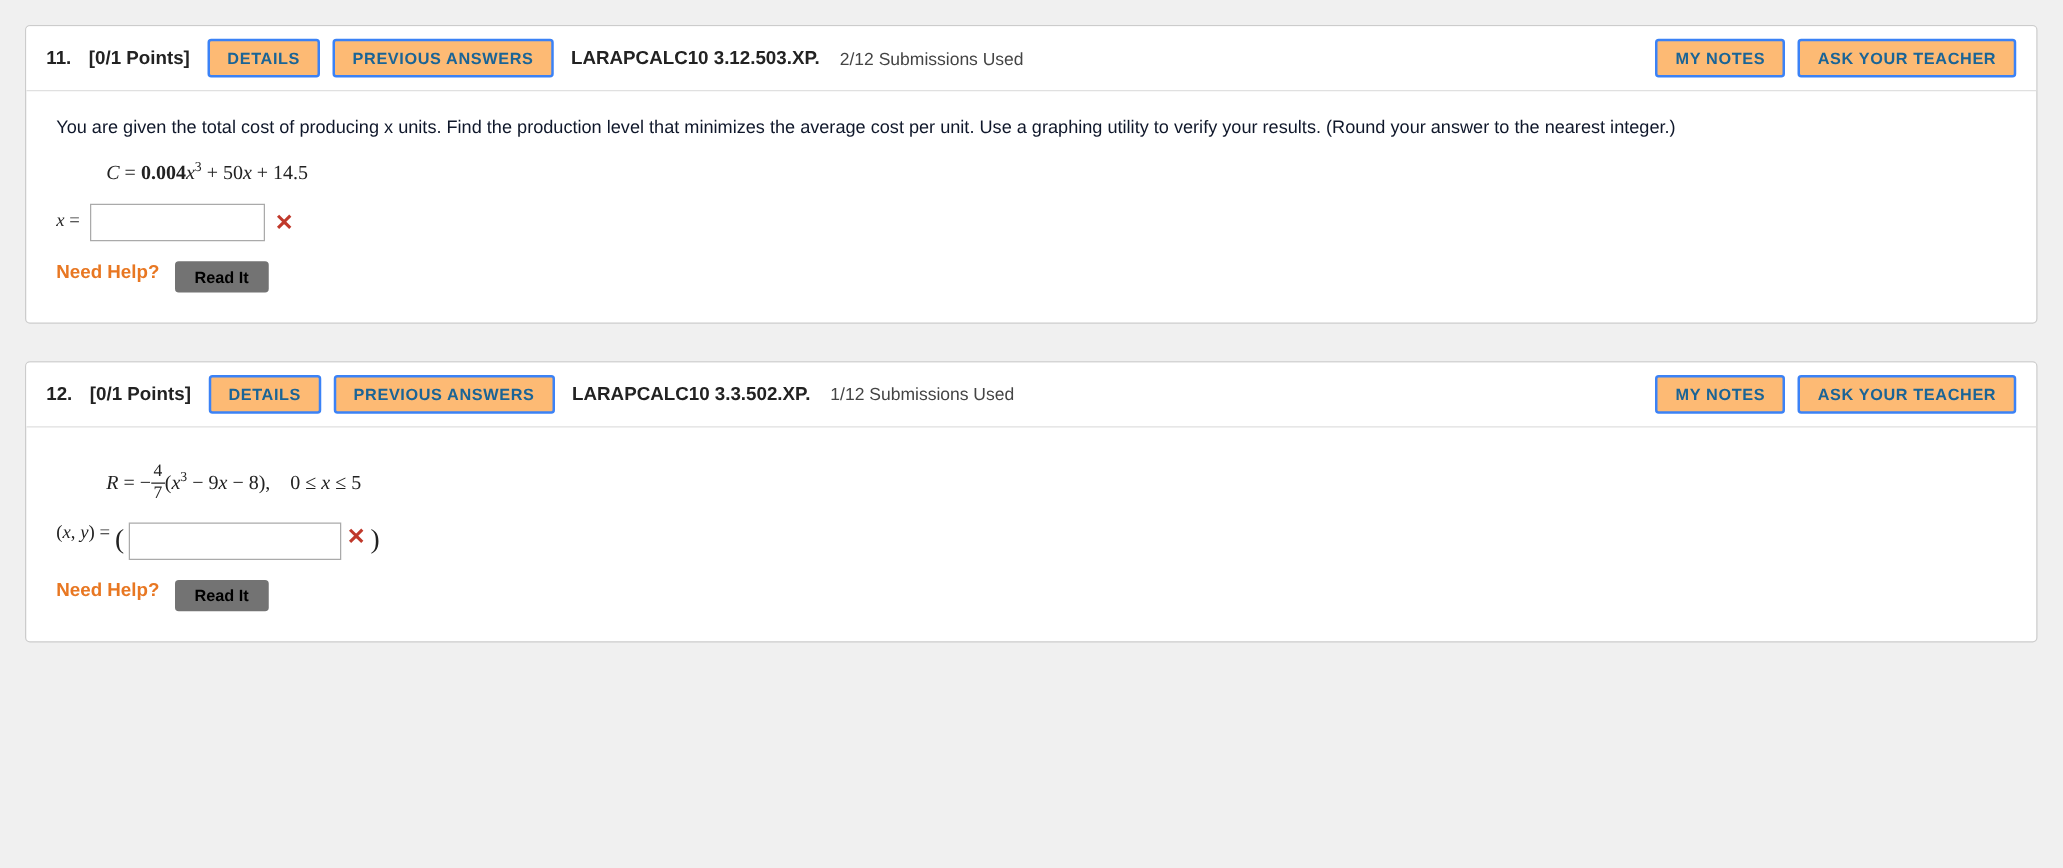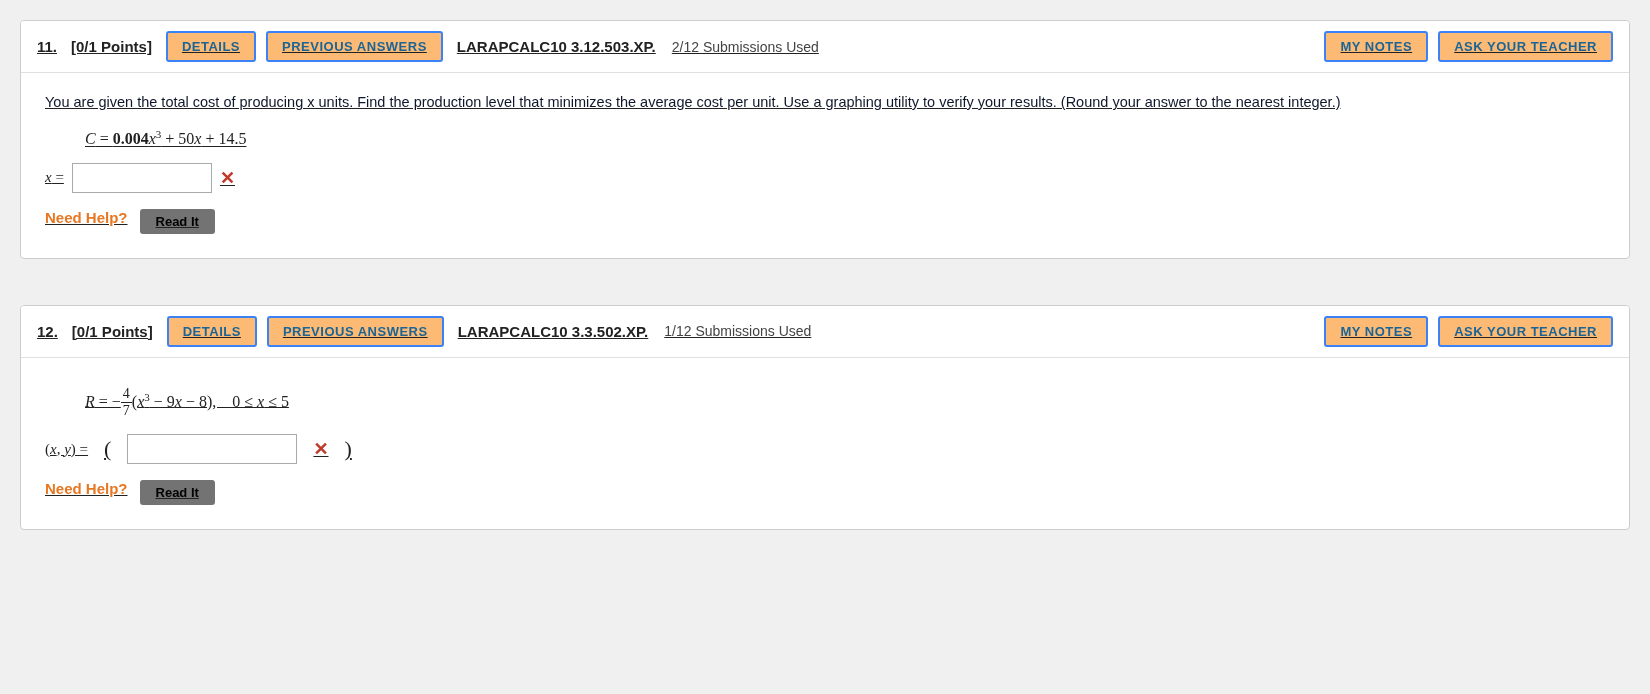--- a/index.html
+++ b/index.html
@@ -7,23 +7,22 @@
       font-family: Arial, sans-serif;
       background: #f0f0f0;
       padding: 20px;
       font-size: 15px;
       color: #222;
     }
     .problem-block {
       background: #fff;
       border: 1px solid #ccc;
       border-radius: 4px;
-      margin-bottom: 46px;
+      margin-bottom: 30px;
       overflow: hidden;
-      text-decoration: underline;
     }
     .problem-header {
       display: flex;
       align-items: center;
       padding: 10px 16px;
       background: #fff;
       border-bottom: 1px solid #e0e0e0;
       gap: 10px;
     }
     .problem-number {
@@ -110,22 +109,22 @@
       padding: 5px 16px;
       font-size: 13px;
       font-weight: bold;
       border-radius: 3px;
       cursor: pointer;
     }
     sup { font-size: 11px; }
     .paren { font-size: 22px; font-family: Georgia, serif; }
     .coord-row {
       display: flex;
-      align-items: center;
-      gap: 16px;
+      align-items: flex-start;
+      gap: 4px;
       margin-bottom: 16px;
       font-size: 15px;
       font-family: Georgia, serif;
     }
   </style>
 </head>
 <body>
 
 <div class="problem-block">
   <div class="problem-header">

